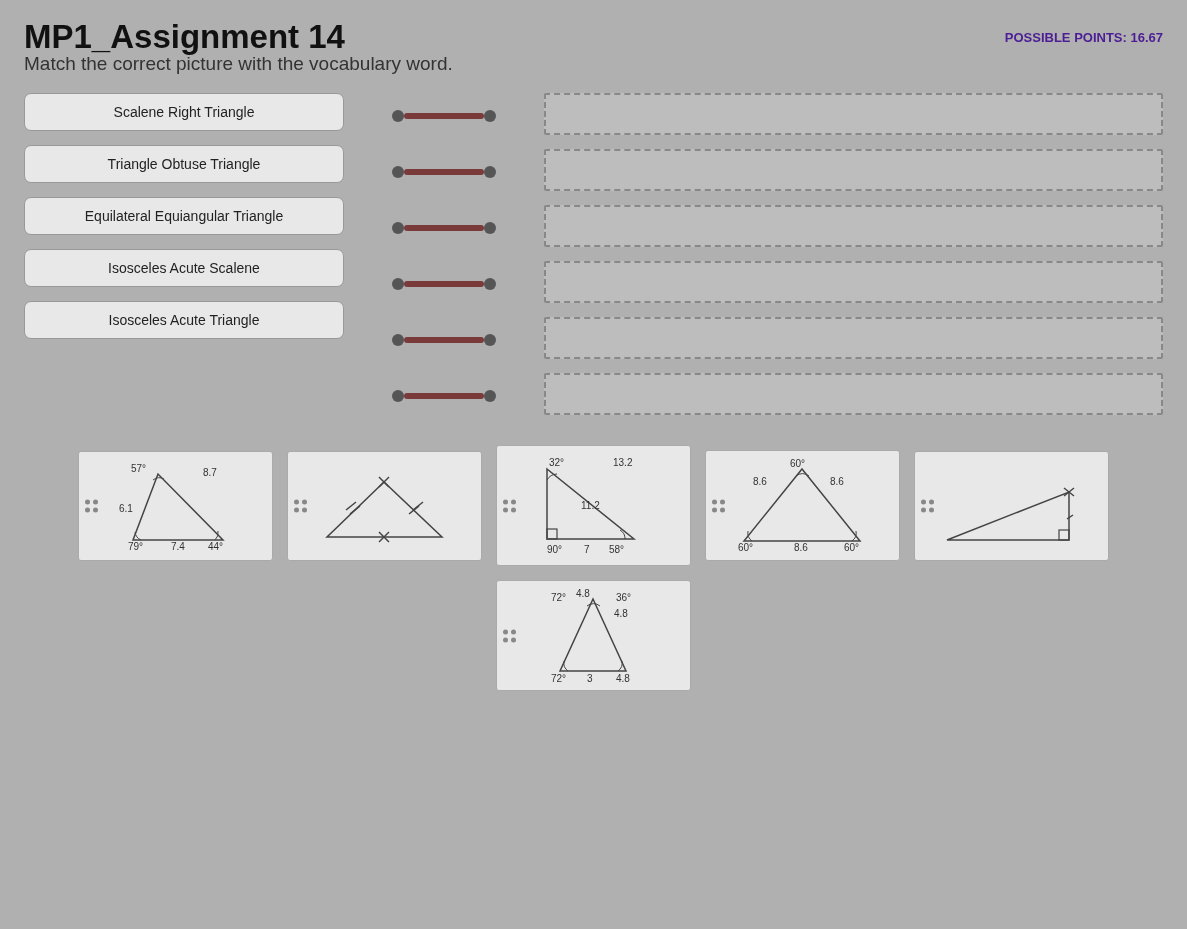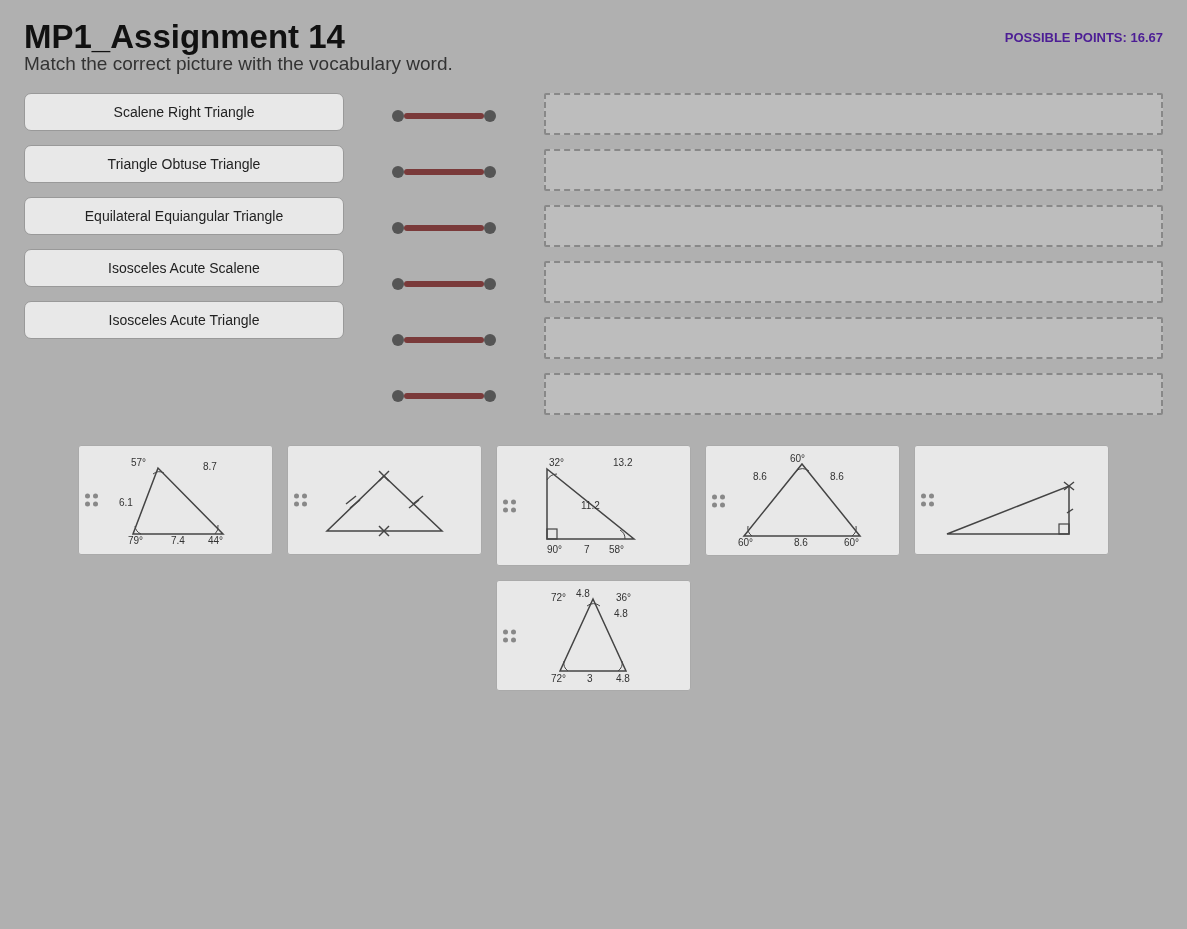--- a/index.html
+++ b/index.html
@@ -101,21 +101,21 @@
       align-items: center;
       justify-content: center;
     }
     .drag-cards-section {
       display: flex;
       flex-direction: row;
       flex-wrap: wrap;
       gap: 14px;
       margin-top: 28px;
       justify-content: center;
-      align-items: flex-start;
+      align-items: center;
     }
     .drag-card {
       background: #e8e8e8;
       border: 1.5px solid #aaa;
       border-radius: 3px;
       width: 195px;
       min-height: 110px;
       display: flex;
       flex-direction: column;
       align-items: center;

